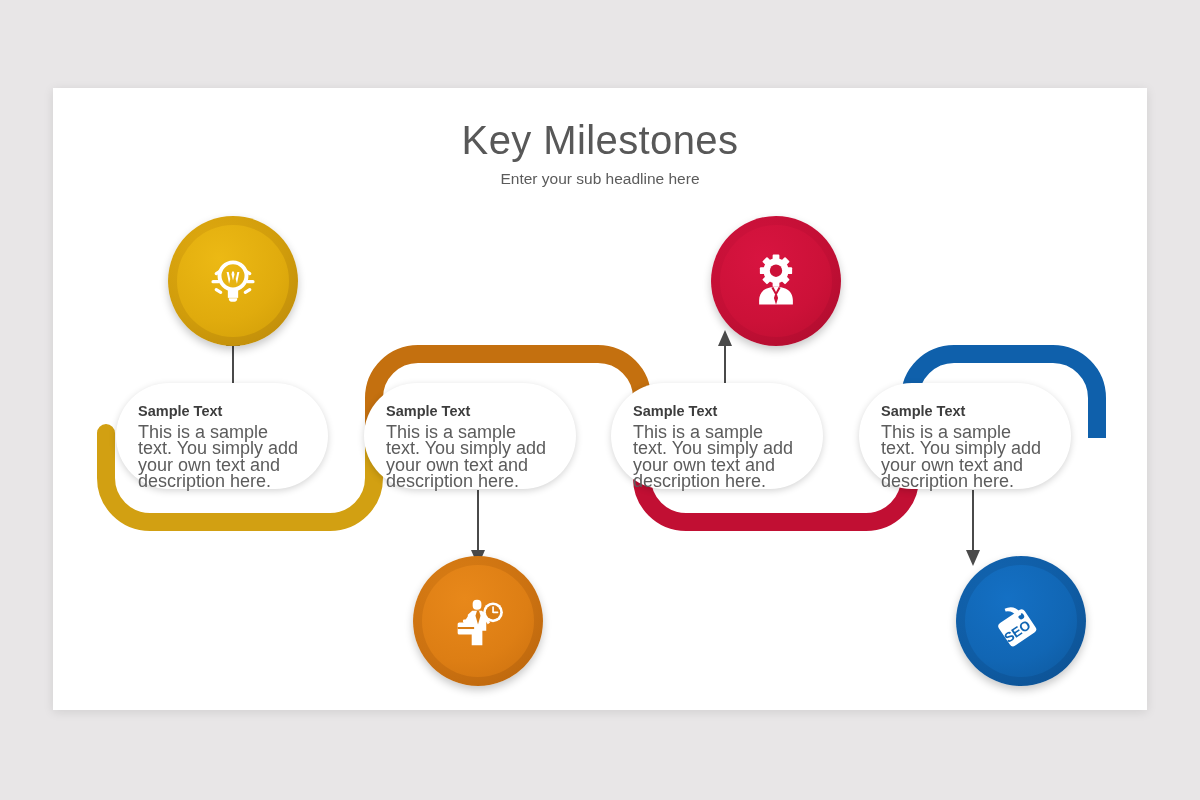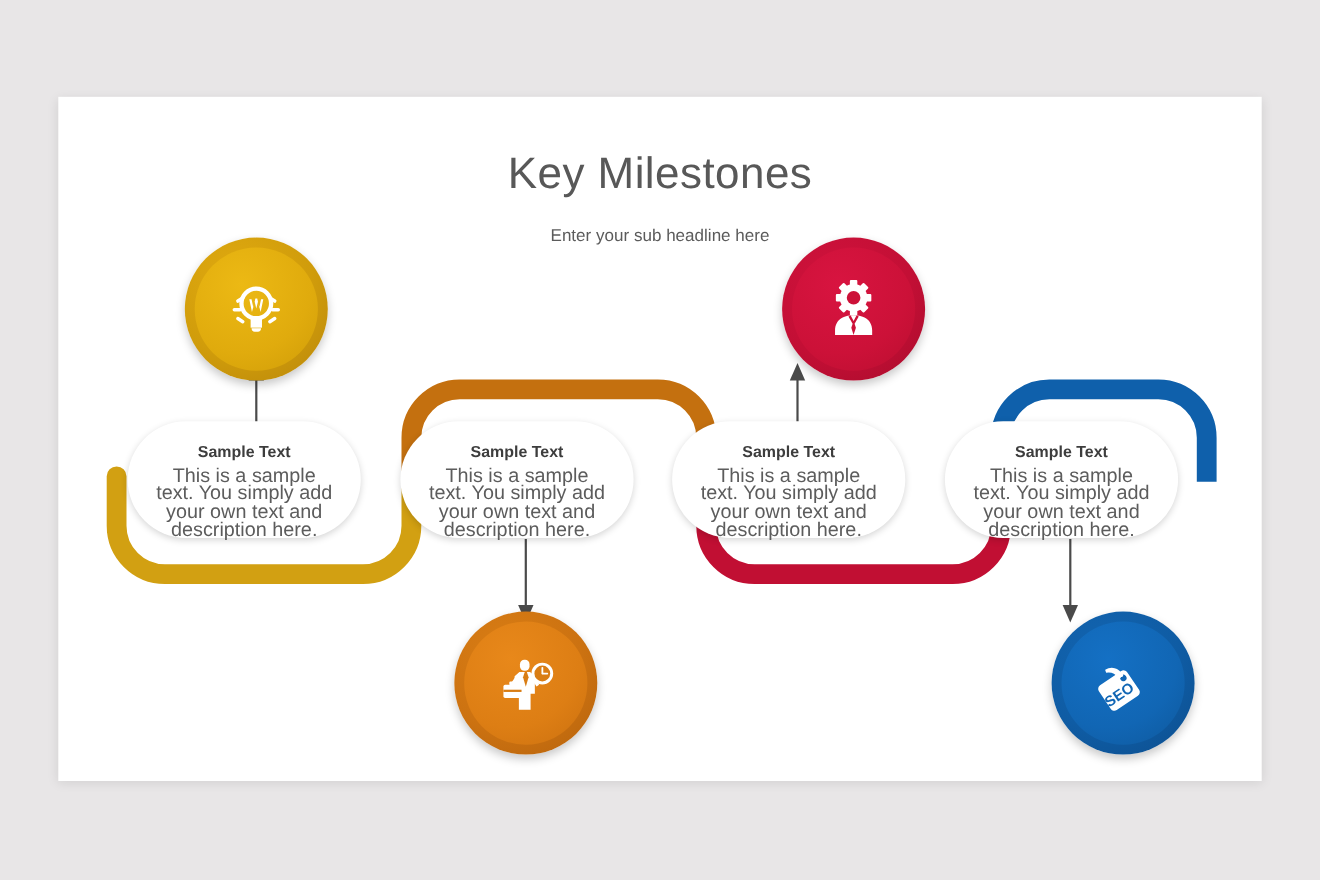--- a/index.html
+++ b/index.html
@@ -21,37 +21,37 @@
     width: 1094px;
     height: 622px;
     background: #ffffff;
     box-shadow: 0 2px 10px rgba(0,0,0,0.10);
   }
 
   
   #header {
     position: absolute;
     left: 0;
-    top: 44px;
+    top: 26px;
     width: 100%;
     text-align: center;
   }
   #title {
     font-size: 40px;
     font-weight: 400;
     color: #585858;
     letter-spacing: 0.4px;
     line-height: 52px;
   }
   #subtitle {
     font-size: 15.5px;
     font-weight: 400;
     color: #5b5b5b;
     line-height: 22px;
-    margin-top: 20px;
+    margin-top: 2px;
   }
 
   
   #ribbons {
     position: absolute;
     left: 0;
     top: 0;
     width: 1094px;
     height: 622px;
     pointer-events: none;
@@ -60,21 +60,20 @@
   
   .card {
     position: absolute;
     width: 212px;
     height: 106px;
     background: #ffffff;
     border-radius: 53px;
     box-shadow: 0 2px 7px rgba(0,0,0,0.17);
     box-sizing: border-box;
     padding: 18px 22px 0 22px;
-    text-align: center;
     z-index: 4;
   }
   .card-title {
     font-size: 14.5px;
     font-weight: bold;
     color: #3d3d3d;
     line-height: 20px;
   }
   .card-desc {
     font-size: 18px;

